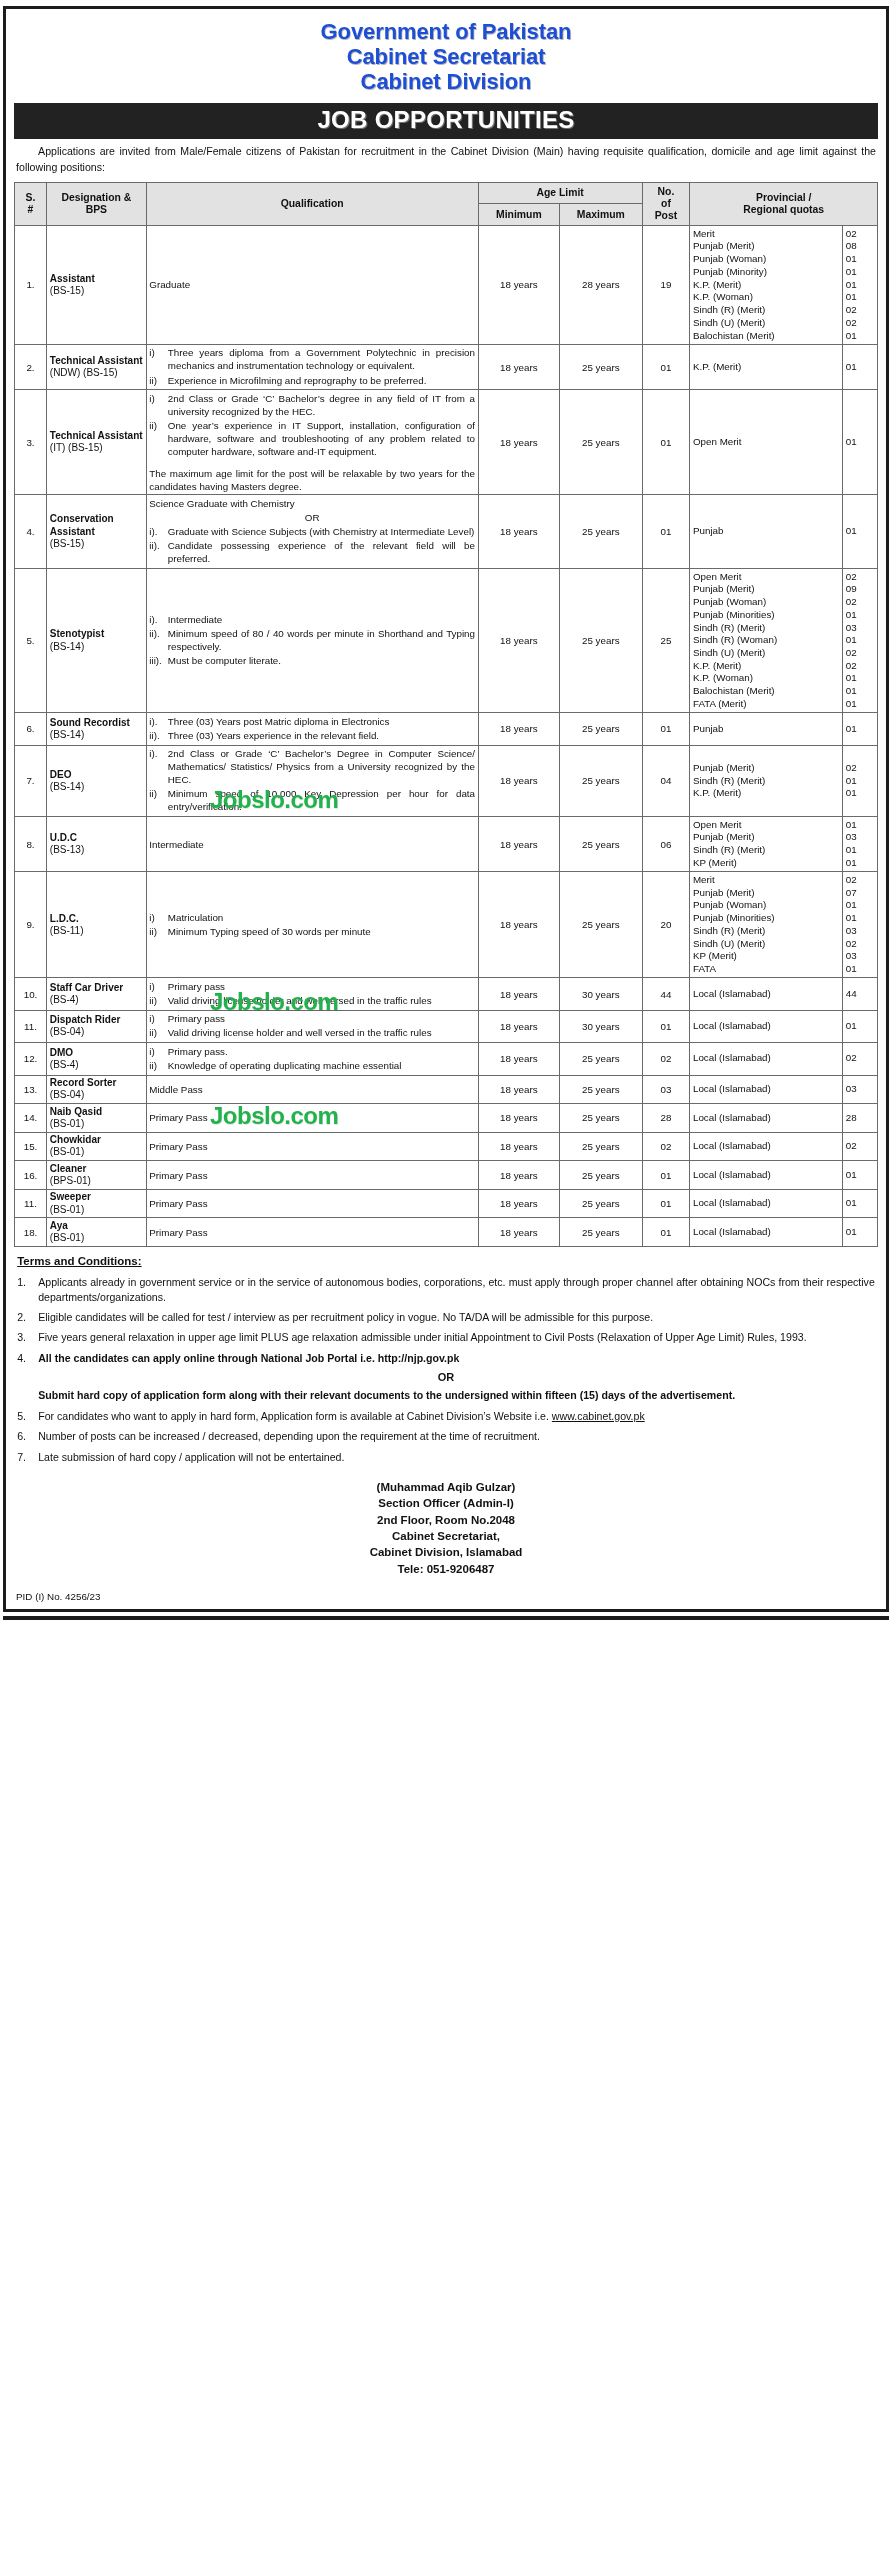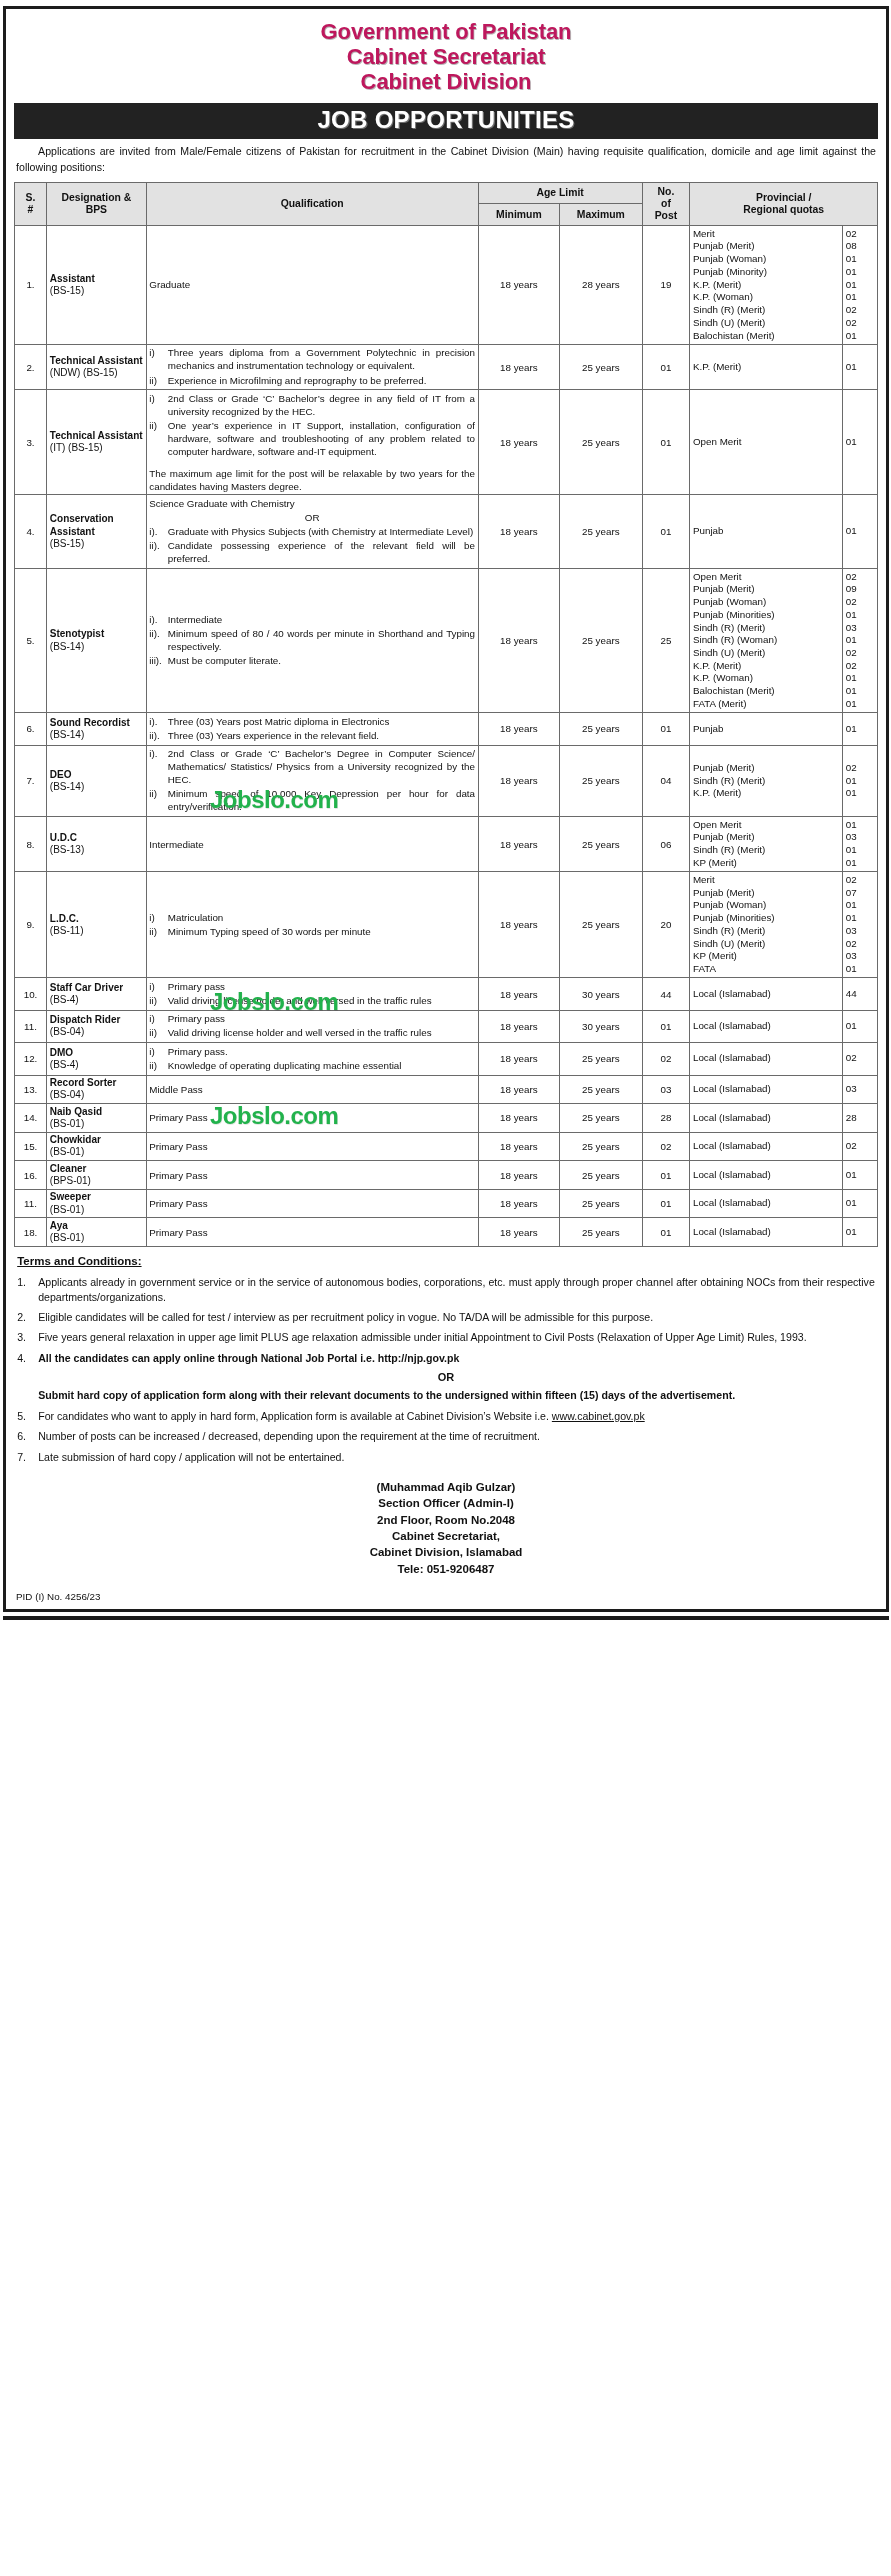--- a/index.html
+++ b/index.html
@@ -24,21 +24,21 @@
   }
   .inner-pad{padding:4.4px 7.6px 5.5px 7.6px;}
 
   
   .masthead{text-align:center;padding:7.6px 0 3.3px 0;}
   .masthead .line{
     font-weight:bold;
     font-size:22px;
     line-height:1.12;
     letter-spacing:-0.1px;
-    color:#be185d;
+    color:#1d4ed8;
     text-shadow:0.8px 0.8px 0 rgba(90,90,90,.45);
   }
   .jobbar{
     background:#222;
     color:#fff;
     text-align:center;
     font-weight:bold;
     font-size:24px;
     letter-spacing:0.3px;
     padding:3.3px 0 4.4px 0;
@@ -307,21 +307,21 @@
               <td class="desig">
                 <div class="title">Conservation Assistant</div>
                 <div class="bps">(BS-15)</div>
               </td>
               <td class="qual">
                 <span class="blocktext">Science Graduate with Chemistry</span>
                 <span class="center-or">OR</span>
                 <ul class="qlist">
                   <li>
                     <span class="mk">i).</span>
-                    <span class="tx">Graduate with Physics Subjects (with Chemistry at Intermediate Level)</span>
+                    <span class="tx">Graduate with Science Subjects (with Chemistry at Intermediate Level)</span>
                   </li>
                   <li>
                     <span class="mk">ii).</span>
                     <span class="tx">Candidate possessing experience of the relevant field will be preferred.</span>
                   </li>
                 </ul>
               </td>
               <td class="age">18 years</td>
               <td class="age">25 years</td>
               <td class="posts">01</td>

